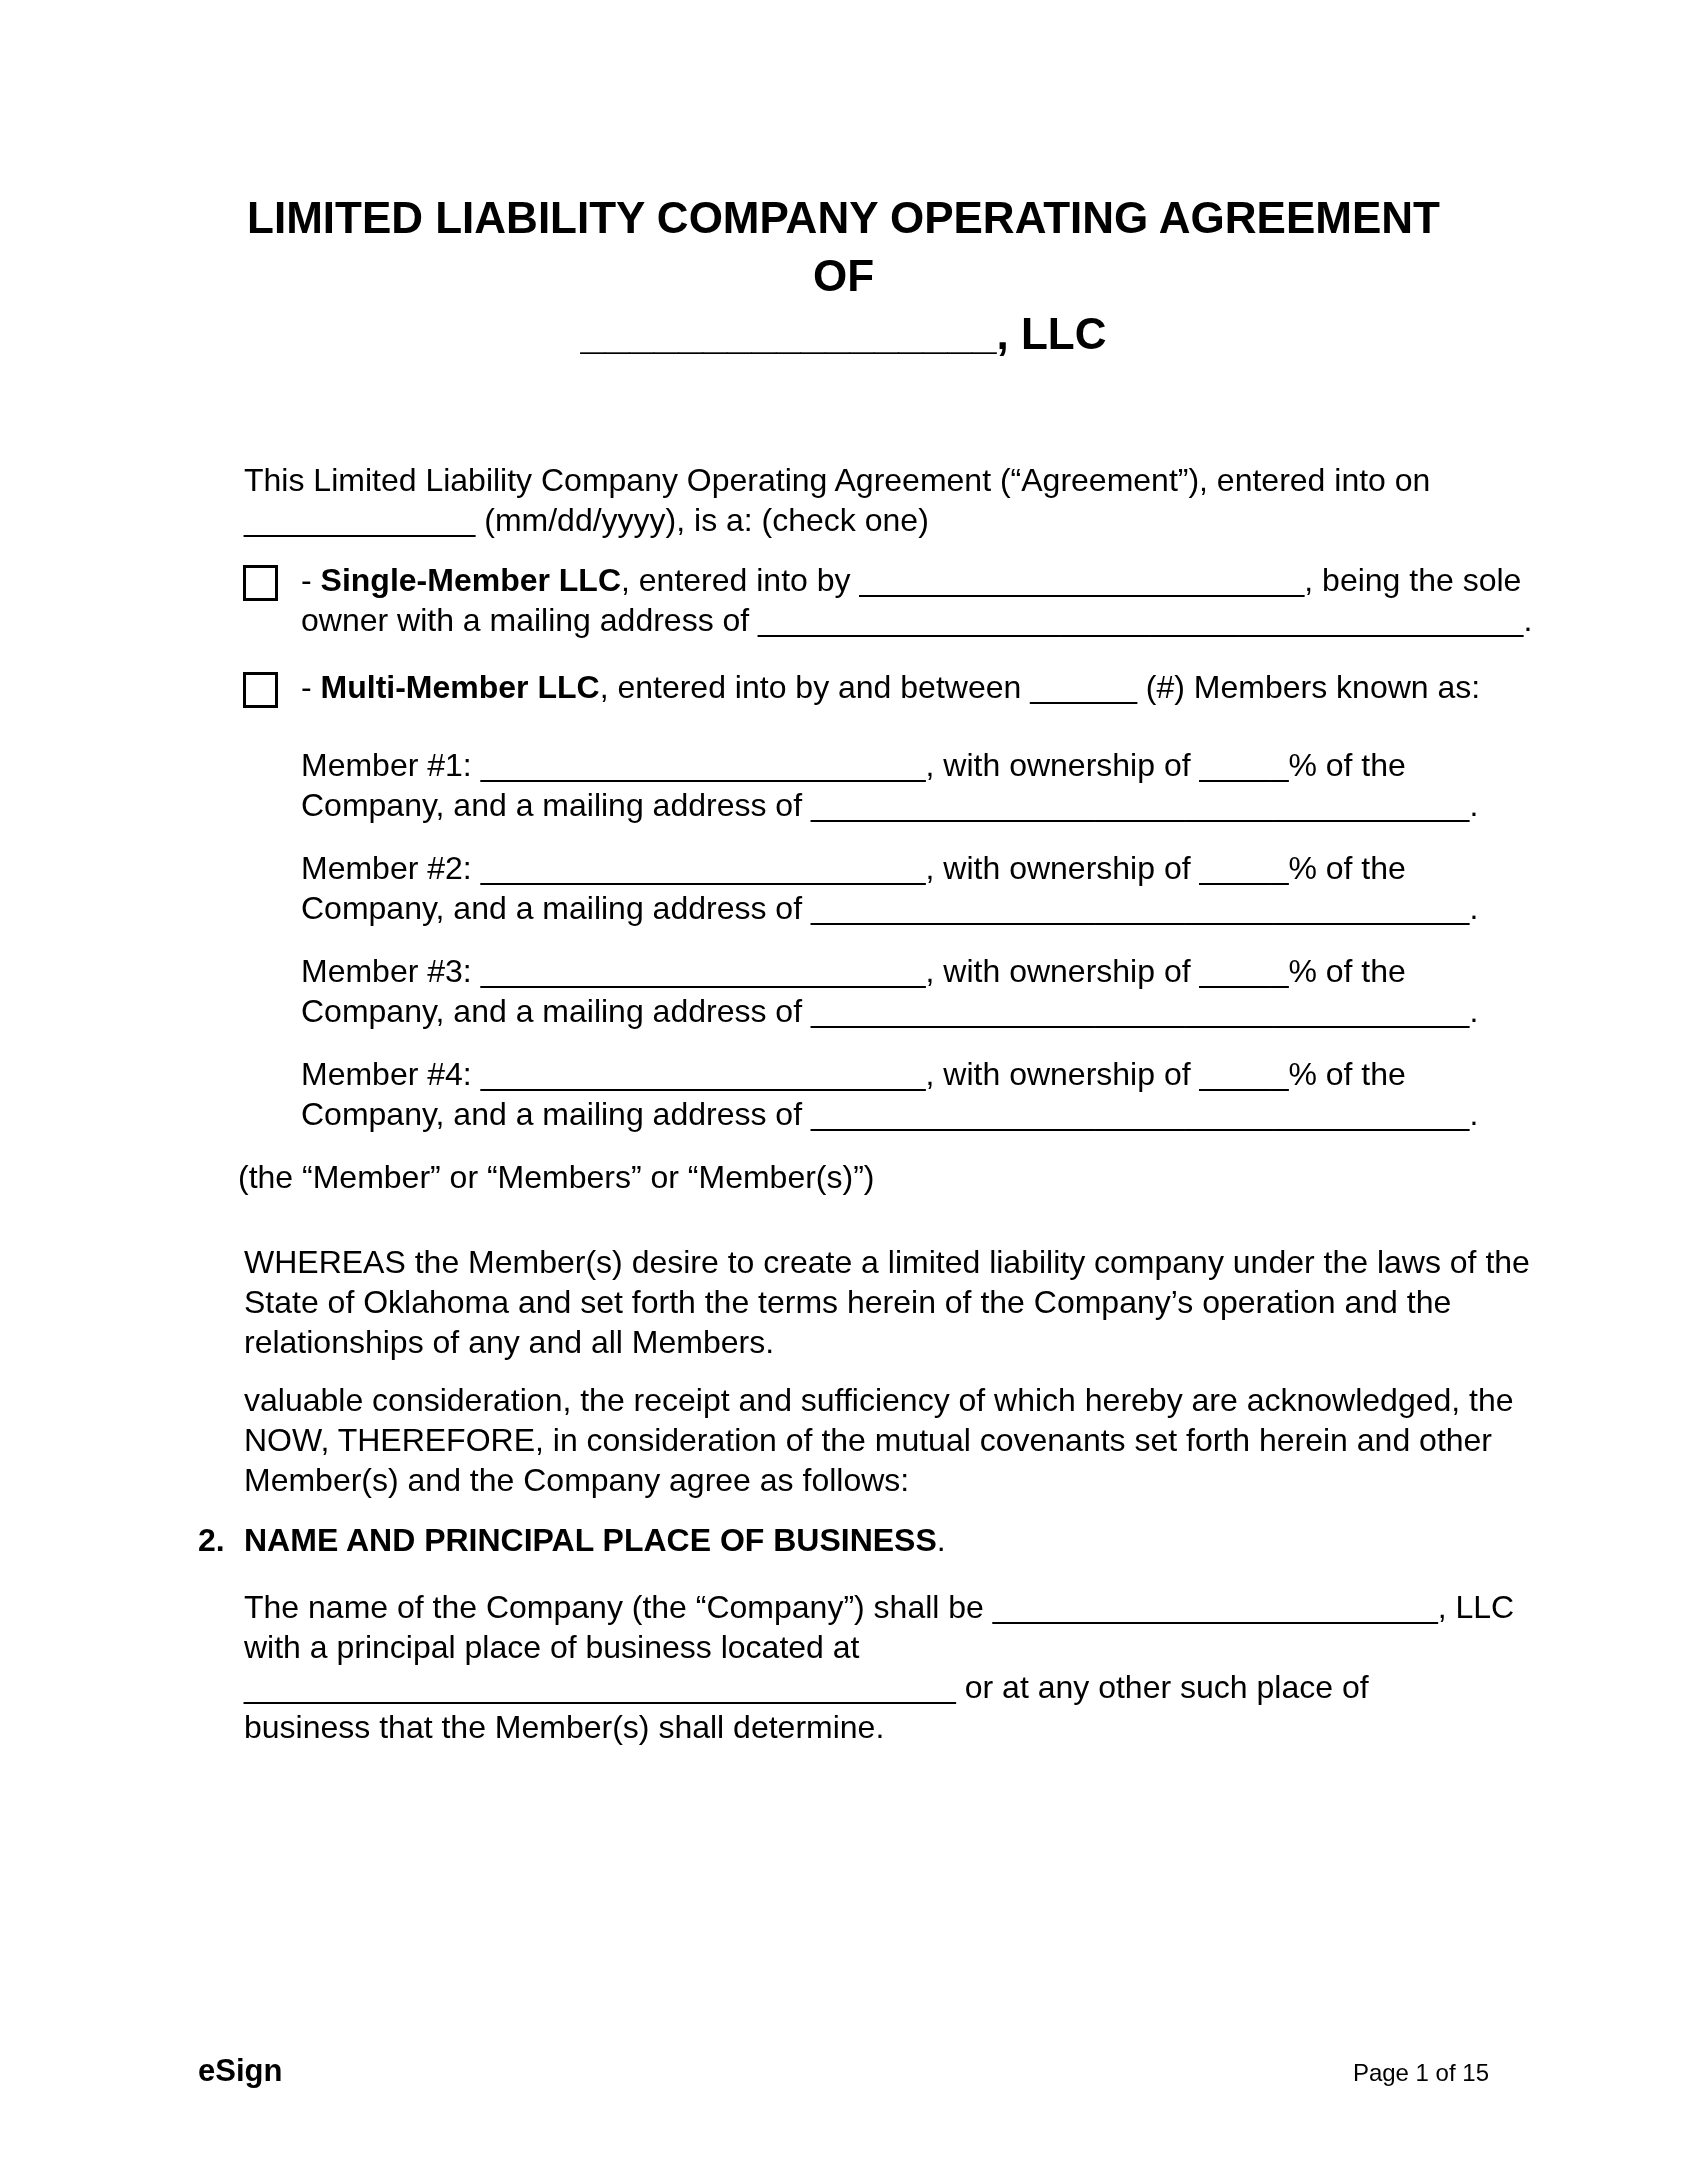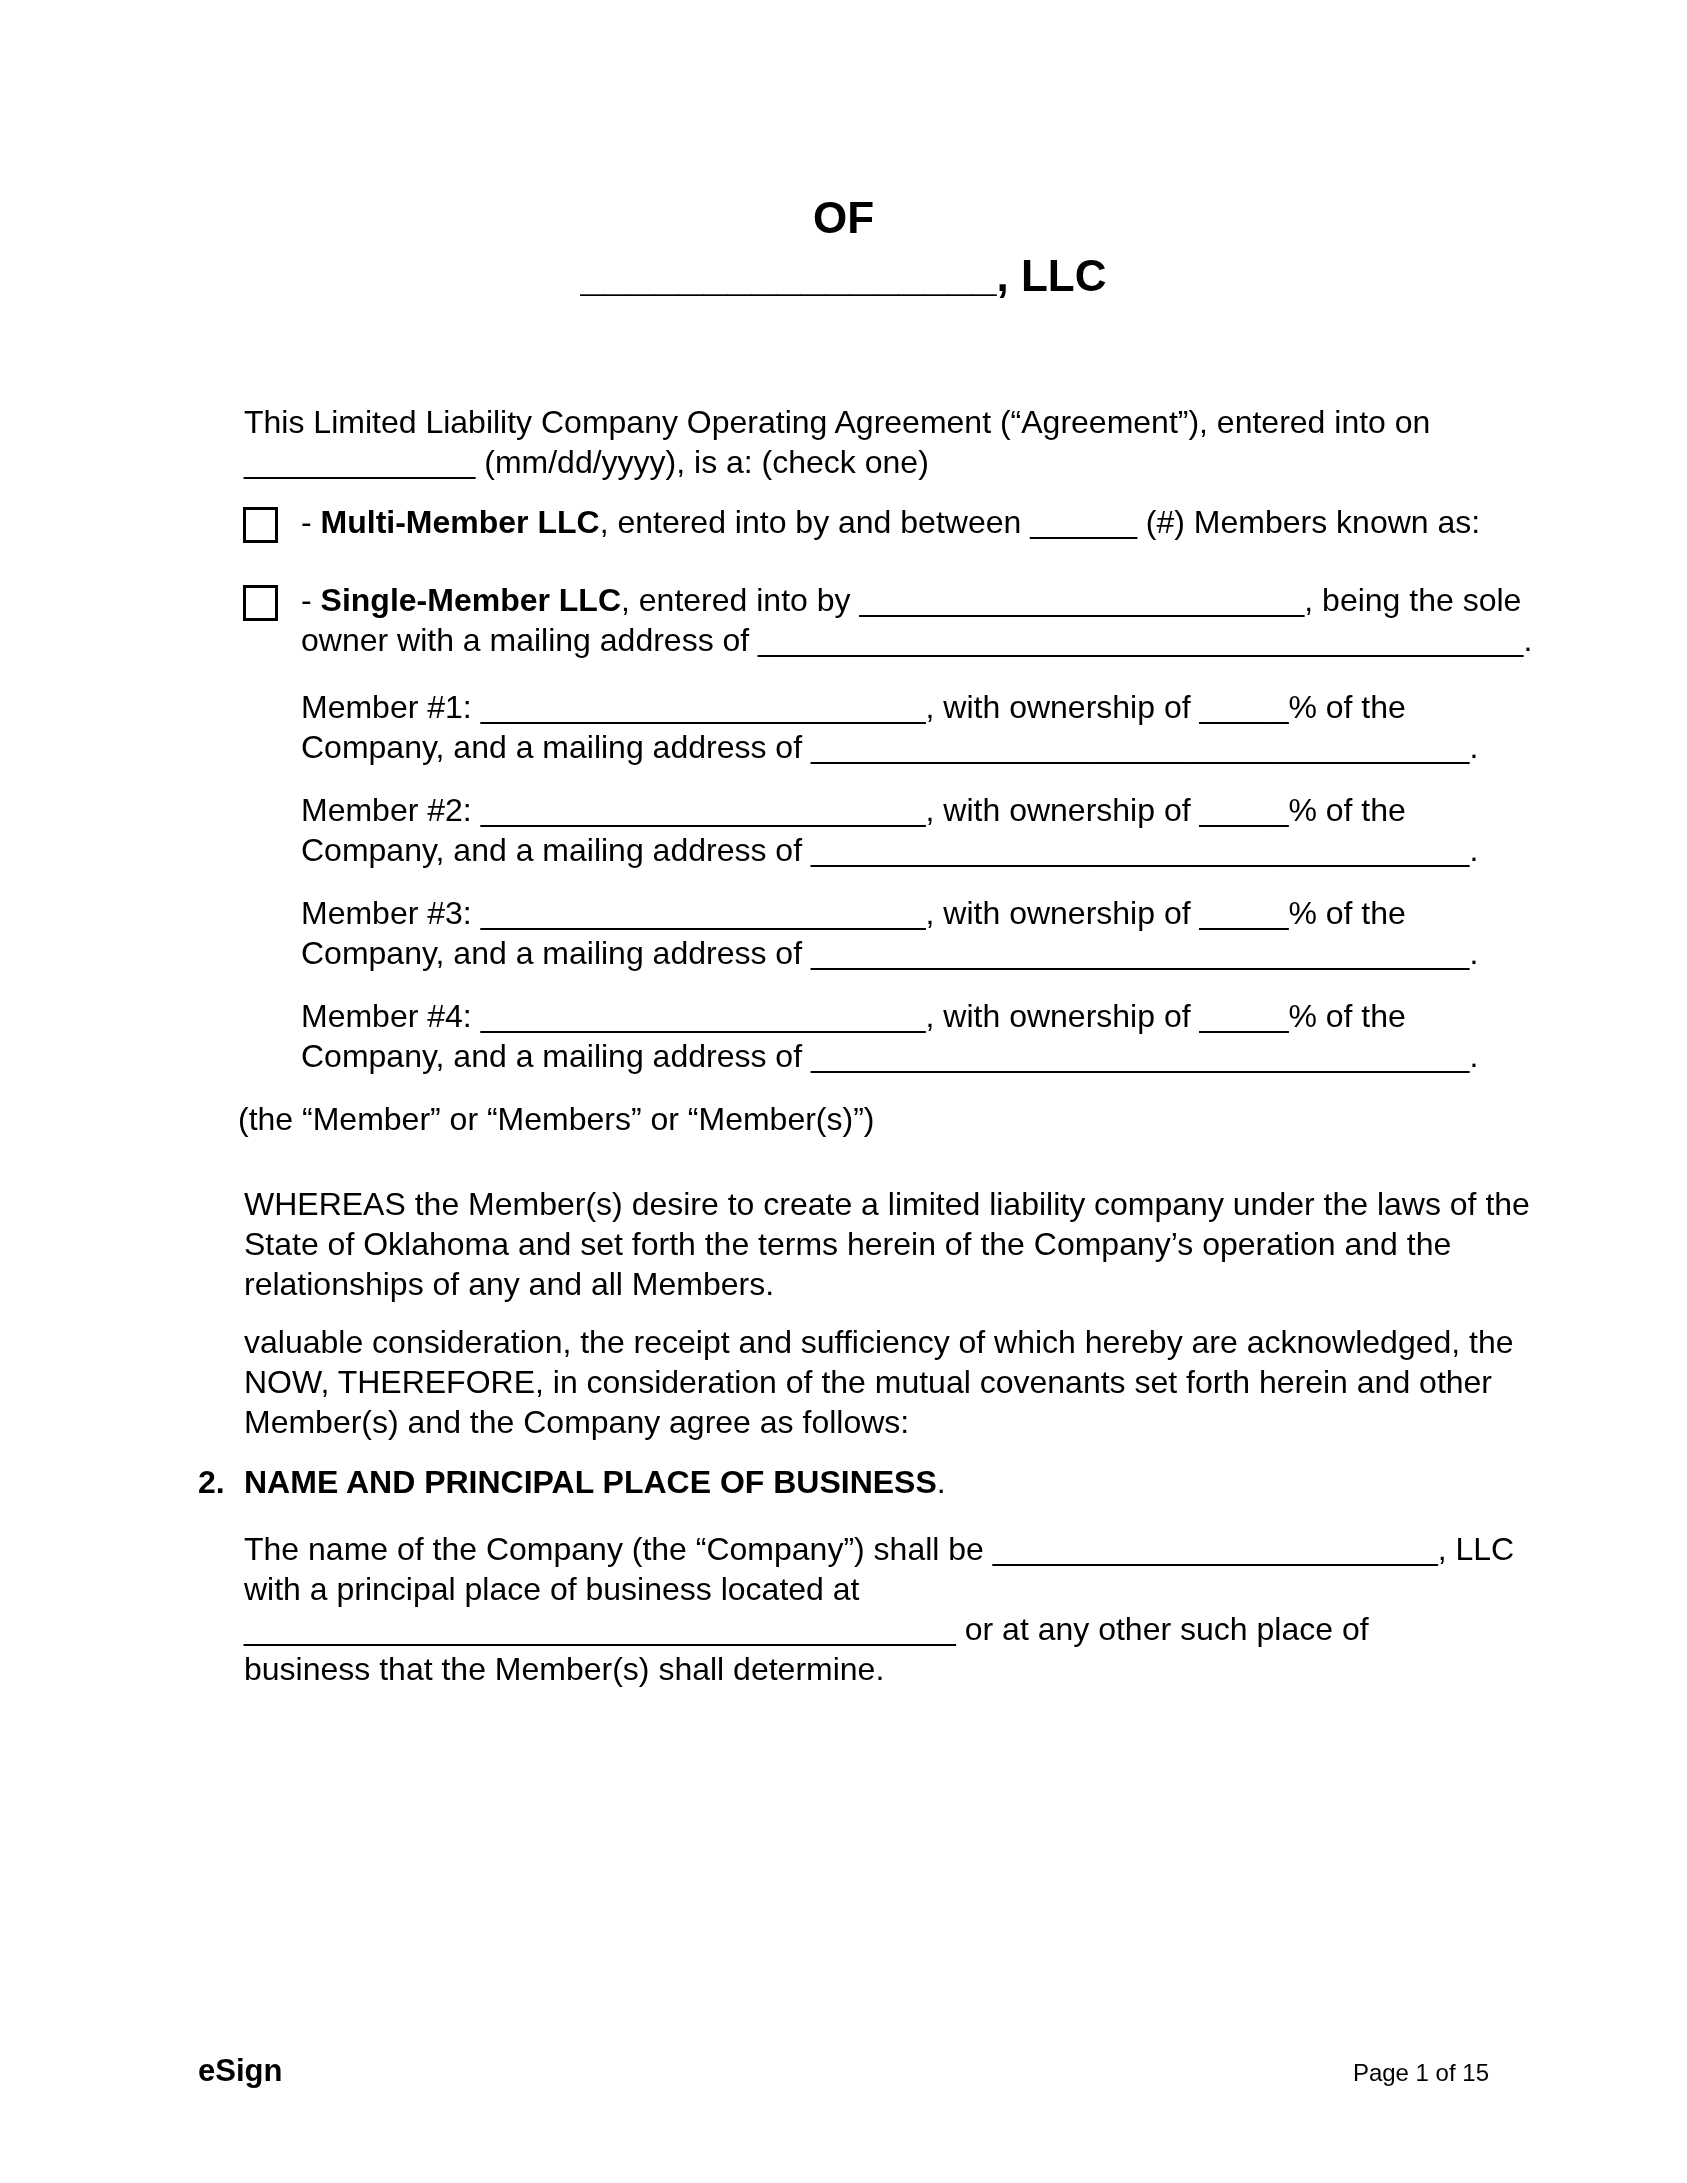--- a/index.html
+++ b/index.html
@@ -66,39 +66,40 @@
   }
   .brand { font-weight: bold; font-size: 31px; }
   .pagenum { font-size: 24px; }
 </style>
 </head>
 <body>
 
 <div class="page">
 
   <div class="doc-title">
+    <div class="line">LIMITED LIABILITY COMPANY OPERATING AGREEMENT</div>
     <div class="line">OF</div>
     <div class="line"><span class="blank">_________________</span><span>, LLC</span></div>
   </div>
 
 
   <div class="para indent1 intro">
     <div class="line">This Limited Liability Company Operating Agreement (“Agreement”), entered into on</div>
     <div class="line"><span class="blank">_____________</span><span> (mm/dd/yyyy), is a: (check one)</span></div>
   </div>
 
-  <div class="para hang cb2">
-    <span class="checkbox"></span>
-    <div class="line"><span>- </span><span class="bold">Multi-Member LLC</span><span>, entered into by and between </span><span class="blank">______</span><span> (#) Members known as:</span></div>
-  </div>
-
   <div class="para hang cb1">
     <span class="checkbox"></span>
     <div class="line"><span>- </span><span class="bold">Single-Member LLC</span><span>, entered into by </span><span class="blank">_________________________</span><span>, being the sole</span></div>
     <div class="line"><span>owner with a mailing address of </span><span class="blank">___________________________________________</span><span>.</span></div>
+  </div>
+
+  <div class="para hang cb2">
+    <span class="checkbox"></span>
+    <div class="line"><span>- </span><span class="bold">Multi-Member LLC</span><span>, entered into by and between </span><span class="blank">______</span><span> (#) Members known as:</span></div>
   </div>
 
   <div class="para member">
     <div class="line"><span>Member #1: </span><span class="blank">_________________________</span><span>, with ownership of </span><span class="blank">_____</span><span>% of the</span></div>
     <div class="line"><span>Company, and a mailing address of </span><span class="blank">_____________________________________</span><span>.</span></div>
   </div>
 
   <div class="para member">
     <div class="line"><span>Member #2: </span><span class="blank">_________________________</span><span>, with ownership of </span><span class="blank">_____</span><span>% of the</span></div>
     <div class="line"><span>Company, and a mailing address of </span><span class="blank">_____________________________________</span><span>.</span></div>

